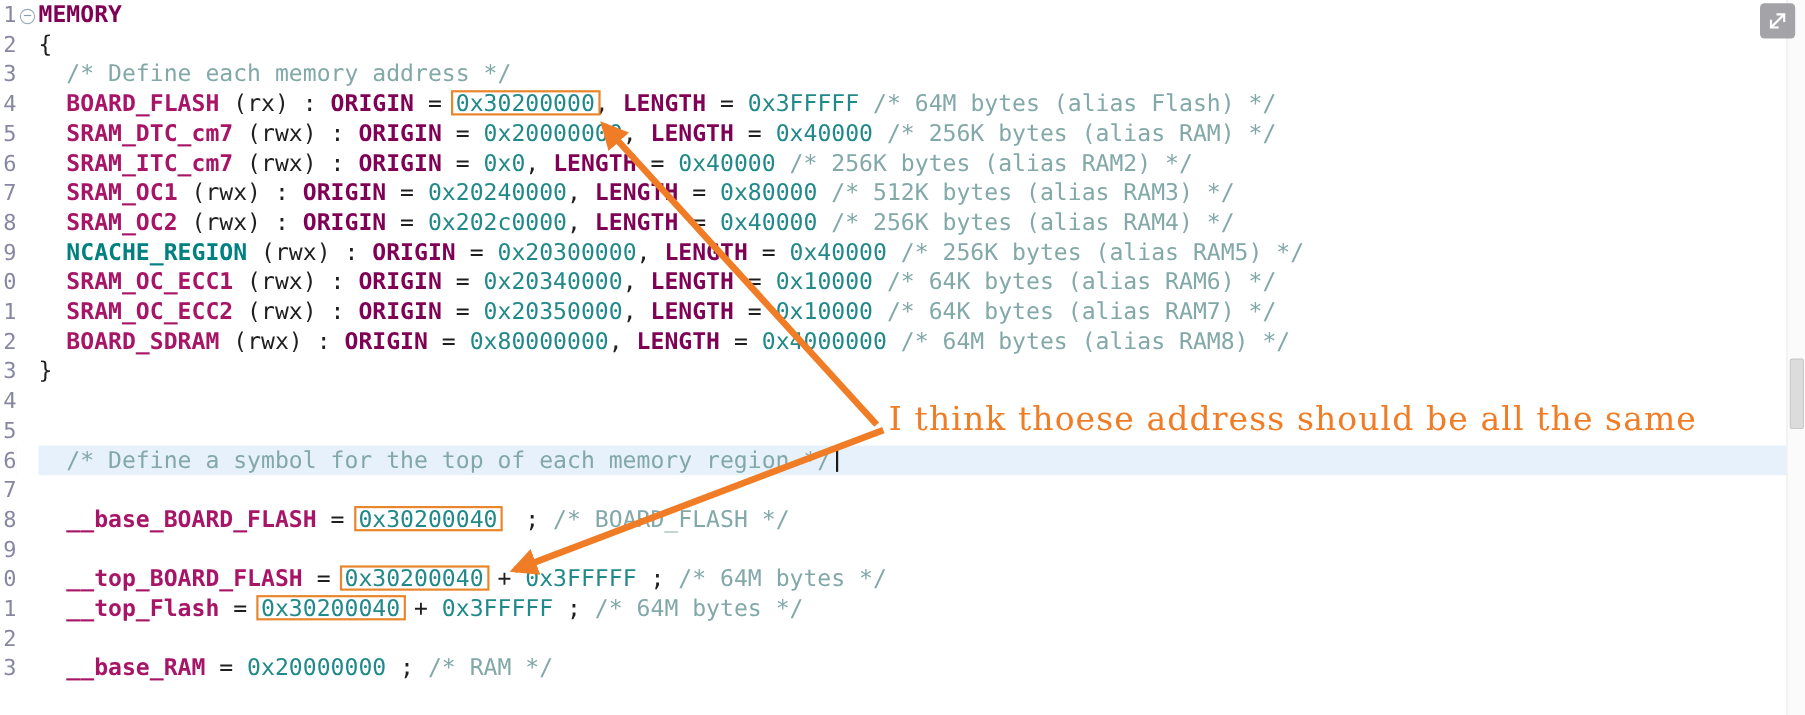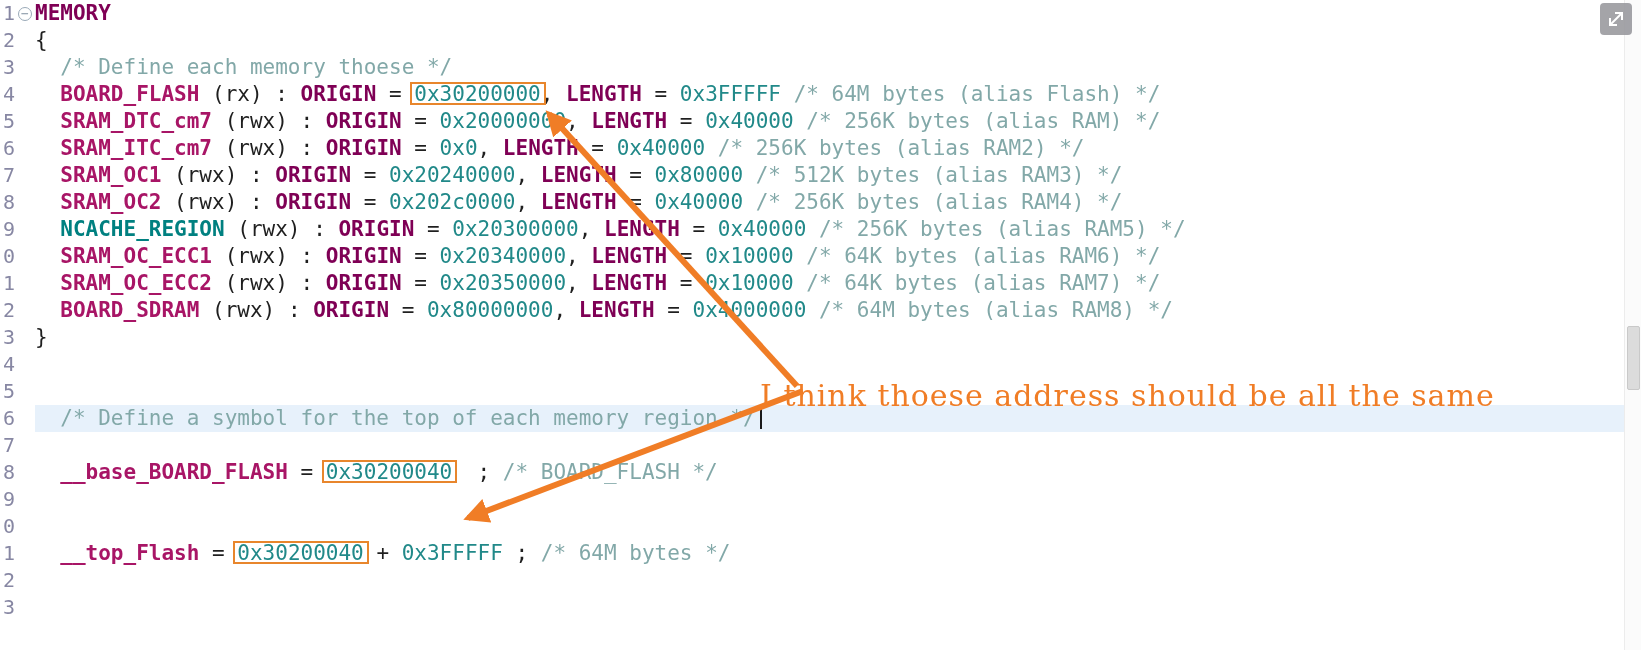--- a/index.html
+++ b/index.html
@@ -57,24 +57,24 @@
     background:#1a1a1a; margin-left:4px; vertical-align:-4px;
   }
 
   .overlay {
     position:absolute; left:0; top:0;
     pointer-events:none; z-index:5;
   }
   .arrow { stroke: var(--accent,#F07D26); stroke-width:6; }
 
   .annotation {
-    position:absolute; left:760px; top:364px; z-index:6;
+    position:absolute; left:808px; top:364px; z-index:6;
     font-family:"DejaVu Serif", serif;
     font-size:30px; color:var(--accent,#F07D26);
-    white-space:nowrap; letter-spacing:1px;margin-top:14px;
+    white-space:nowrap; letter-spacing:1px;
   }
 
   .scrollbar {
     position:absolute; right:0; top:0; width:17px; height:650px;
     background:#FBFBFB; border-left:1px solid #ECECEC; z-index:4;
   }
   .thumb {
     position:absolute; left:2px; width:13px; top:326px; height:64px;
     background:#DCDCDC; border:1px solid #C9C9C9; border-radius:2px;
   }
@@ -87,41 +87,41 @@
   }
 </style>
 </head>
 <body>
 
 <div class="screen">
 
   <div class="code-area">
       <div class="row"><span class="gut">1</span><span class="fold"><span class="foldmark">−</span></span><span class="codeline"><span class="t-kw">MEMORY</span></span></div>
       <div class="row"><span class="gut">2</span><span class="fold"></span><span class="codeline"><span class="t-pln">{</span></span></div>
-      <div class="row"><span class="gut">3</span><span class="fold"></span><span class="codeline"><span class="t-cmt">  /* Define each memory thoese */</span></span></div>
+      <div class="row"><span class="gut">3</span><span class="fold"></span><span class="codeline"><span class="t-cmt">  /* Define each memory address */</span></span></div>
       <div class="row"><span class="gut">4</span><span class="fold"></span><span class="codeline"><span class="t-name">  BOARD_FLASH</span><span class="t-pln"> (rx) : </span><span class="t-kw">ORIGIN</span><span class="t-pln"> = </span><span class="t-num boxed">0x30200000</span><span class="t-pln">, </span><span class="t-kw">LENGTH</span><span class="t-pln"> = </span><span class="t-num">0x3FFFFF</span><span class="t-cmt"> /* 64M bytes (alias Flash) */</span></span></div>
       <div class="row"><span class="gut">5</span><span class="fold"></span><span class="codeline"><span class="t-name">  SRAM_DTC_cm7</span><span class="t-pln"> (rwx) : </span><span class="t-kw">ORIGIN</span><span class="t-pln"> = </span><span class="t-num">0x20000000</span><span class="t-pln">, </span><span class="t-kw">LENGTH</span><span class="t-pln"> = </span><span class="t-num">0x40000</span><span class="t-cmt"> /* 256K bytes (alias RAM) */</span></span></div>
       <div class="row"><span class="gut">6</span><span class="fold"></span><span class="codeline"><span class="t-name">  SRAM_ITC_cm7</span><span class="t-pln"> (rwx) : </span><span class="t-kw">ORIGIN</span><span class="t-pln"> = </span><span class="t-num">0x0</span><span class="t-pln">, </span><span class="t-kw">LENGTH</span><span class="t-pln"> = </span><span class="t-num">0x40000</span><span class="t-cmt"> /* 256K bytes (alias RAM2) */</span></span></div>
       <div class="row"><span class="gut">7</span><span class="fold"></span><span class="codeline"><span class="t-name">  SRAM_OC1</span><span class="t-pln"> (rwx) : </span><span class="t-kw">ORIGIN</span><span class="t-pln"> = </span><span class="t-num">0x20240000</span><span class="t-pln">, </span><span class="t-kw">LENGTH</span><span class="t-pln"> = </span><span class="t-num">0x80000</span><span class="t-cmt"> /* 512K bytes (alias RAM3) */</span></span></div>
       <div class="row"><span class="gut">8</span><span class="fold"></span><span class="codeline"><span class="t-name">  SRAM_OC2</span><span class="t-pln"> (rwx) : </span><span class="t-kw">ORIGIN</span><span class="t-pln"> = </span><span class="t-num">0x202c0000</span><span class="t-pln">, </span><span class="t-kw">LENGTH</span><span class="t-pln"> = </span><span class="t-num">0x40000</span><span class="t-cmt"> /* 256K bytes (alias RAM4) */</span></span></div>
       <div class="row"><span class="gut">9</span><span class="fold"></span><span class="codeline"><span class="t-tname">  NCACHE_REGION</span><span class="t-pln"> (rwx) : </span><span class="t-kw">ORIGIN</span><span class="t-pln"> = </span><span class="t-num">0x20300000</span><span class="t-pln">, </span><span class="t-kw">LENGTH</span><span class="t-pln"> = </span><span class="t-num">0x40000</span><span class="t-cmt"> /* 256K bytes (alias RAM5) */</span></span></div>
       <div class="row"><span class="gut">0</span><span class="fold"></span><span class="codeline"><span class="t-name">  SRAM_OC_ECC1</span><span class="t-pln"> (rwx) : </span><span class="t-kw">ORIGIN</span><span class="t-pln"> = </span><span class="t-num">0x20340000</span><span class="t-pln">, </span><span class="t-kw">LENGTH</span><span class="t-pln"> = </span><span class="t-num">0x10000</span><span class="t-cmt"> /* 64K bytes (alias RAM6) */</span></span></div>
       <div class="row"><span class="gut">1</span><span class="fold"></span><span class="codeline"><span class="t-name">  SRAM_OC_ECC2</span><span class="t-pln"> (rwx) : </span><span class="t-kw">ORIGIN</span><span class="t-pln"> = </span><span class="t-num">0x20350000</span><span class="t-pln">, </span><span class="t-kw">LENGTH</span><span class="t-pln"> = </span><span class="t-num">0x10000</span><span class="t-cmt"> /* 64K bytes (alias RAM7) */</span></span></div>
       <div class="row"><span class="gut">2</span><span class="fold"></span><span class="codeline"><span class="t-name">  BOARD_SDRAM</span><span class="t-pln"> (rwx) : </span><span class="t-kw">ORIGIN</span><span class="t-pln"> = </span><span class="t-num">0x80000000</span><span class="t-pln">, </span><span class="t-kw">LENGTH</span><span class="t-pln"> = </span><span class="t-num">0x4000000</span><span class="t-cmt"> /* 64M bytes (alias RAM8) */</span></span></div>
       <div class="row"><span class="gut">3</span><span class="fold"></span><span class="codeline"><span class="t-pln">}</span></span></div>
       <div class="row"><span class="gut">4</span><span class="fold"></span><span class="codeline"></span></div>
       <div class="row"><span class="gut">5</span><span class="fold"></span><span class="codeline"></span></div>
       <div class="row current"><span class="gut">6</span><span class="fold"></span><span class="codeline"><span class="t-cmt">  /* Define a symbol for the top of each memory region */</span><span class="caret"></span></span></div>
       <div class="row"><span class="gut">7</span><span class="fold"></span><span class="codeline"></span></div>
       <div class="row"><span class="gut">8</span><span class="fold"></span><span class="codeline"><span class="t-name">  __base_BOARD_FLASH</span><span class="t-pln"> = </span><span class="t-num boxed">0x30200040</span><span class="t-pln">  ; </span><span class="t-cmt">/* BOARD_FLASH */</span></span></div>
       <div class="row"><span class="gut">9</span><span class="fold"></span></div>
-      <div class="row"><span class="gut">0</span><span class="fold"></span></div>
+      <div class="row"><span class="gut">0</span><span class="fold"></span><span class="codeline"><span class="t-name">  __top_BOARD_FLASH</span><span class="t-pln"> = </span><span class="t-num boxed">0x30200040</span><span class="t-pln"> + </span><span class="t-num">0x3FFFFF</span><span class="t-pln"> ; </span><span class="t-cmt">/* 64M bytes */</span></span></div>
       <div class="row"><span class="gut">1</span><span class="fold"></span><span class="codeline"><span class="t-name">  __top_Flash</span><span class="t-pln"> = </span><span class="t-num boxed">0x30200040</span><span class="t-pln"> + </span><span class="t-num">0x3FFFFF</span><span class="t-pln"> ; </span><span class="t-cmt">/* 64M bytes */</span></span></div>
       <div class="row"><span class="gut">2</span><span class="fold"></span></div>
-      <div class="row"><span class="gut">3</span><span class="fold"></span></div>
+      <div class="row"><span class="gut">3</span><span class="fold"></span><span class="codeline"><span class="t-name">  __base_RAM</span><span class="t-pln"> = </span><span class="t-num">0x20000000</span><span class="t-pln"> ; </span><span class="t-cmt">/* RAM */</span></span></div>
     </div>
 
   <svg class="overlay" width="1641" height="650" viewBox="0 0 1641 650">
     <defs>
       <marker id="ah" viewBox="0 0 10 10" refX="8" refY="5" markerWidth="4.2" markerHeight="4.2" orient="auto">
         <path d="M0,0 L10,5 L0,10 z" style="fill:var(--accent,#F07D26)"></path>
       </marker>
     </defs>
     <line class="arrow" x1="797" y1="386" x2="549" y2="114" marker-end="url(#ah)"></line>
     <line class="arrow" x1="803" y1="391" x2="468" y2="518" marker-end="url(#ah)"></line>

